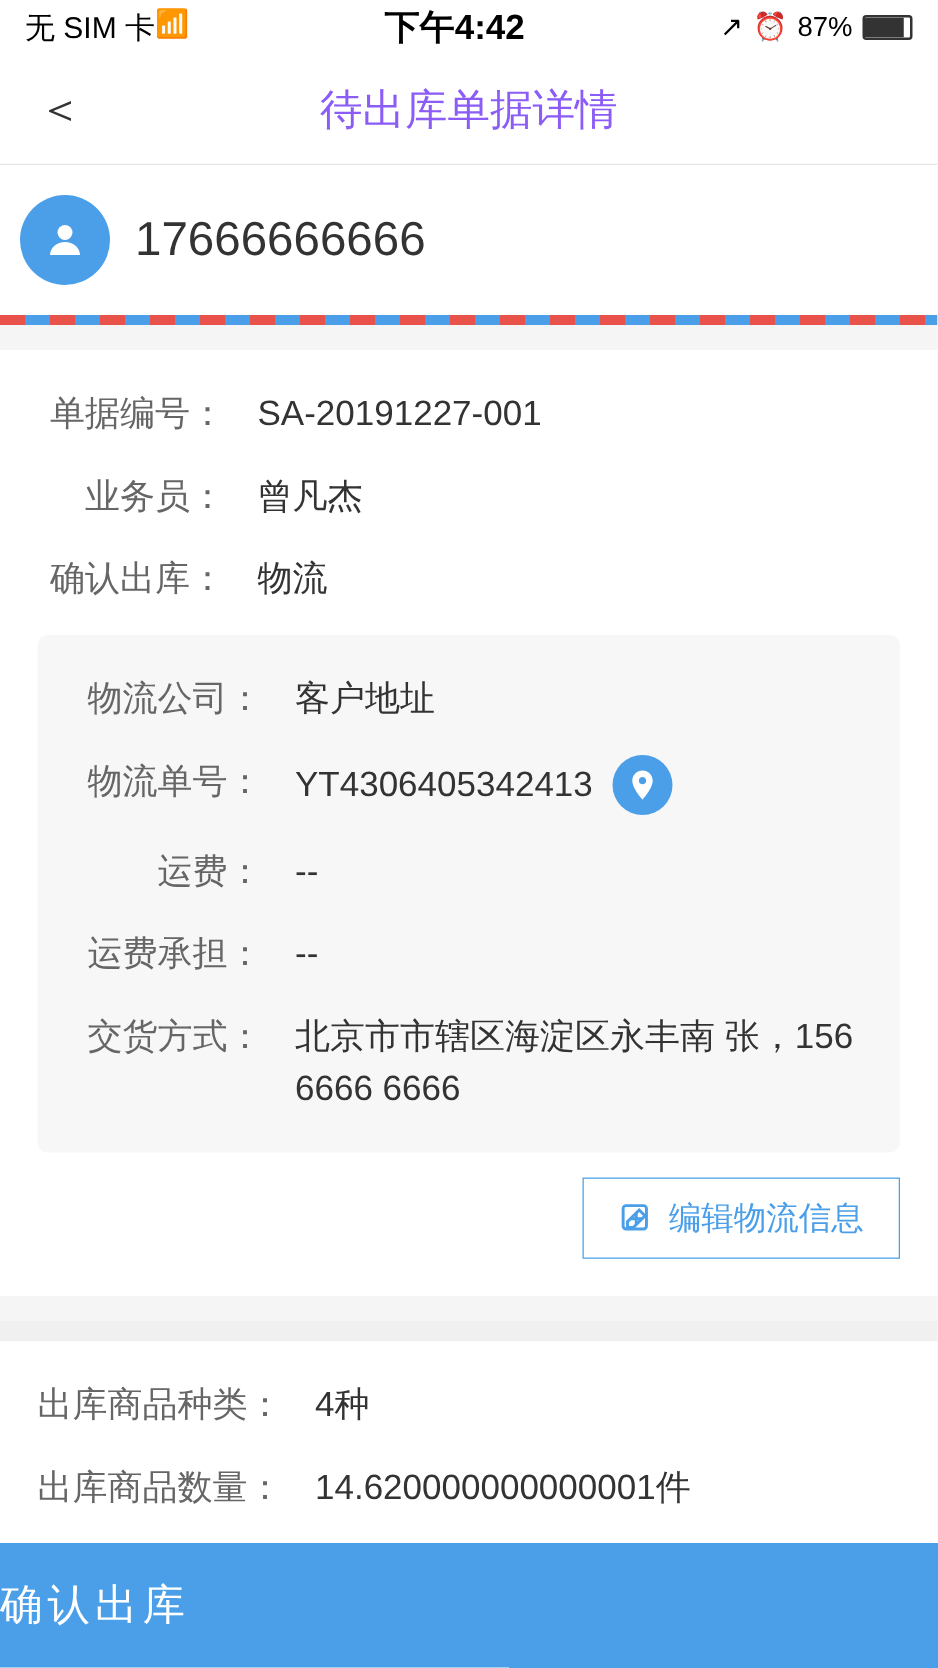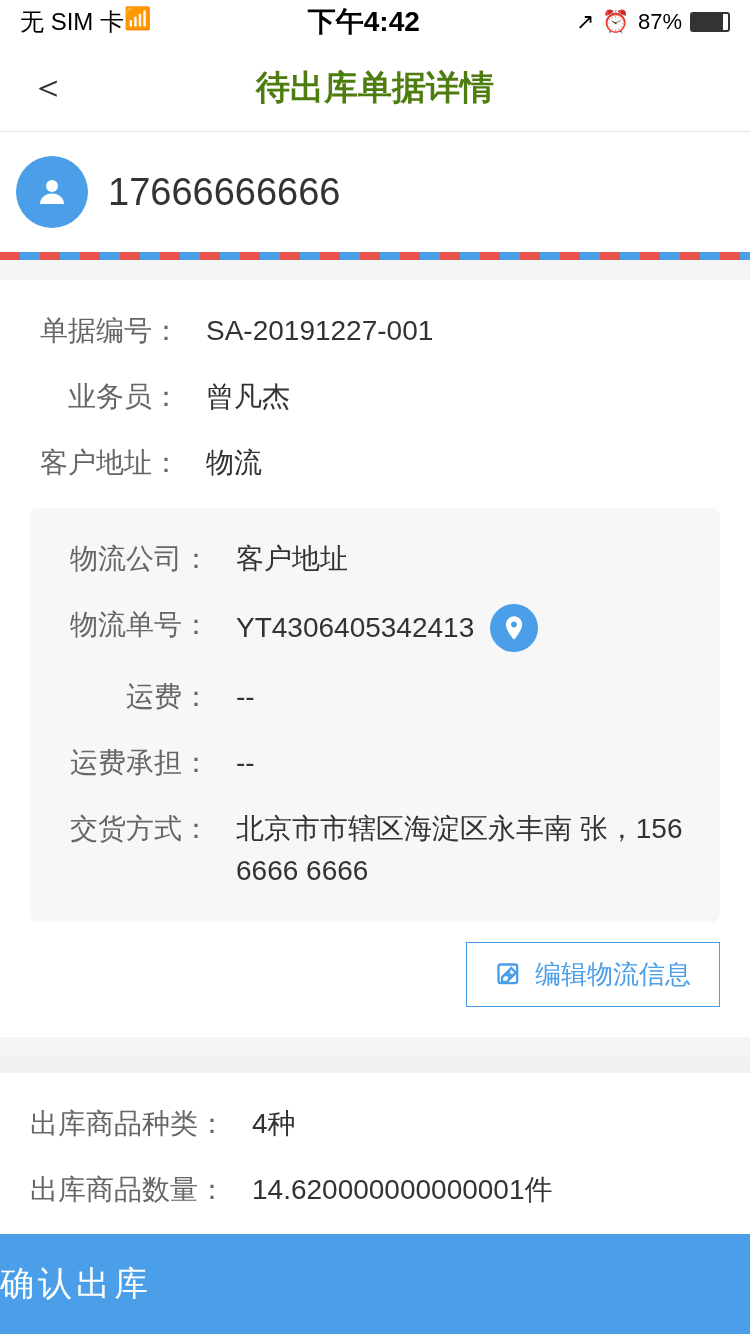--- a/index.html
+++ b/index.html
@@ -56,22 +56,22 @@
       color: #333;
       cursor: pointer;
       padding: 10px;
       margin-left: -10px;
     }
     .nav-title {
       position: absolute;
       left: 50%;
       transform: translateX(-50%);
       font-size: 34px;
-      font-weight: 700;
-      color: #4d7c0f;
+      font-weight: 400;
+      color: #8b5cf6;
     }
 
     
     .user-row {
       background: #fff;
       display: flex;
       align-items: center;
       padding: 24px 16px;
       gap: 20px;
     }
@@ -262,21 +262,21 @@
   <div class="section">
     <div class="info-row">
       <span class="info-label">单据编号：</span>
       <span class="info-value">SA-20191227-001</span>
     </div>
     <div class="info-row">
       <span class="info-label">业务员：</span>
       <span class="info-value">曾凡杰</span>
     </div>
     <div class="info-row">
-      <span class="info-label">客户地址：</span>
+      <span class="info-label">确认出库：</span>
       <span class="info-value">物流</span>
     </div>
 
     <div class="section-card">
       <div class="info-row">
         <span class="info-label">物流公司：</span>
         <span class="info-value">客户地址</span>
       </div>
       <div class="info-row">
         <span class="info-label">物流单号：</span>

